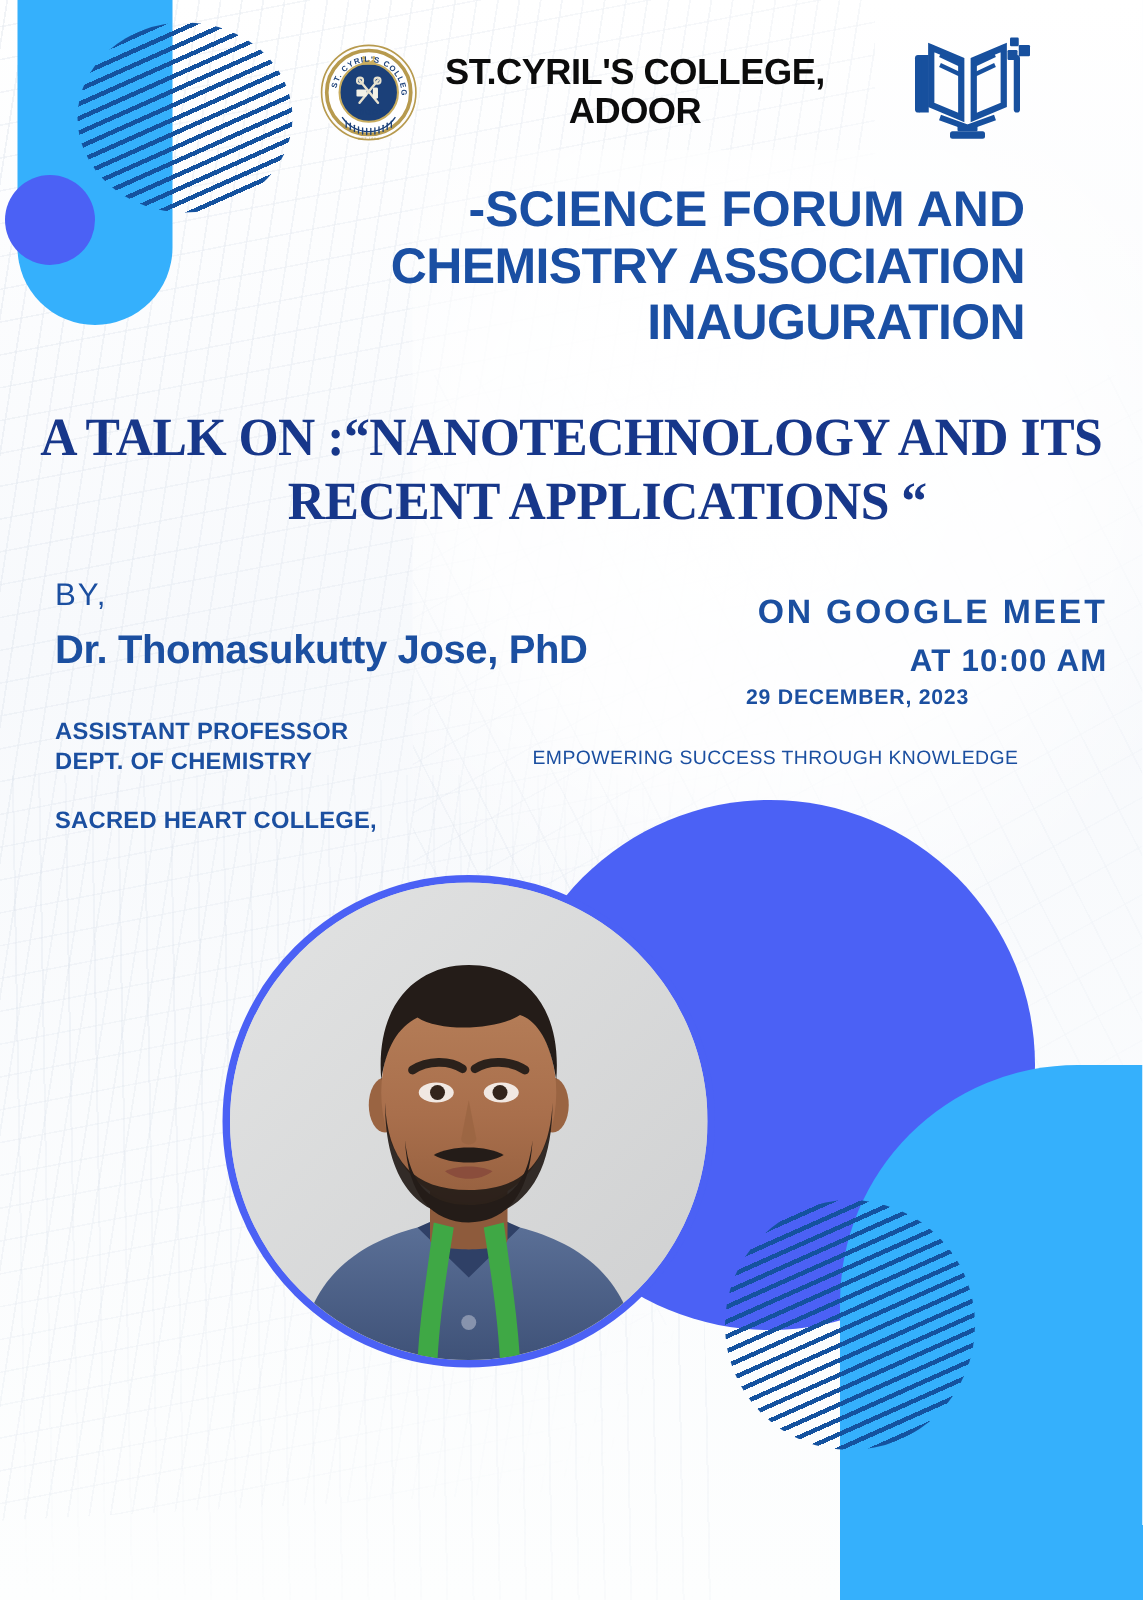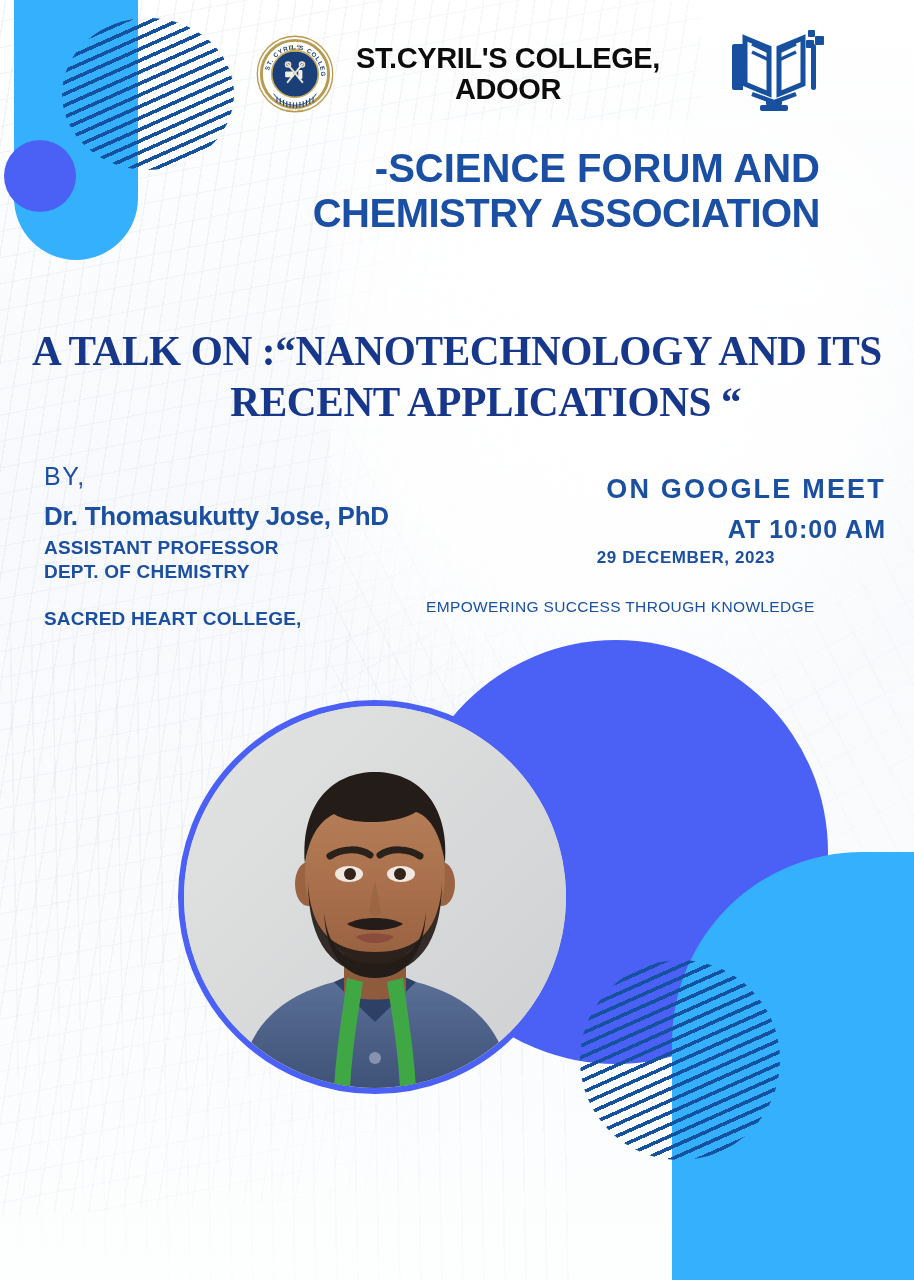--- a/index.html
+++ b/index.html
@@ -154,22 +154,22 @@
   }
   .talk-title .tl2 { display:block; padding-left:60px; }
 
   
   .speaker { position:absolute; left:44px; top:462px; width:470px; color:var(--textblue); }
   .speaker .by {
     font-size:25px; letter-spacing:1.6px; color:var(--textblue);
     font-weight:normal; margin-bottom:10px;
   }
   .speaker .name {
-    font-size:26px; font-weight:bold; letter-spacing:-0.3px;
-    color:var(--textblue); margin-bottom:4px;
+    font-size:32px; font-weight:bold; letter-spacing:-0.3px;
+    color:var(--textblue); margin-bottom:36px;
   }
   .speaker .role {
     font-size:19px; font-weight:bold; letter-spacing:.2px;
     line-height:1.28; color:var(--textblue); margin-bottom:22px;
   }
   .speaker .affil {
     font-size:19px; font-weight:bold; letter-spacing:.2px;
     line-height:1.28; color:var(--textblue);
   }
 
@@ -301,20 +301,21 @@
         <rect x="86" y="8" width="7" height="7" rx="1"></rect>
         <rect x="93" y="14" width="9" height="9" rx="1"></rect>
         <rect x="84" y="18" width="8" height="8" rx="1"></rect>
       </g>
     </svg>
   </div>
 
   <div class="event-title">
     <div class="l1">-SCIENCE  FORUM AND</div>
     <div>CHEMISTRY ASSOCIATION</div>
+    <div>INAUGURATION</div>
   </div>
 
   <div class="talk-title">
     <span class="tl1">A TALK ON :“NANOTECHNOLOGY AND ITS</span>
     <span class="tl2">RECENT APPLICATIONS “</span>
   </div>
 
   <div class="speaker">
     <div class="by">BY,</div>
     <div class="name">Dr. Thomasukutty Jose, PhD</div>

